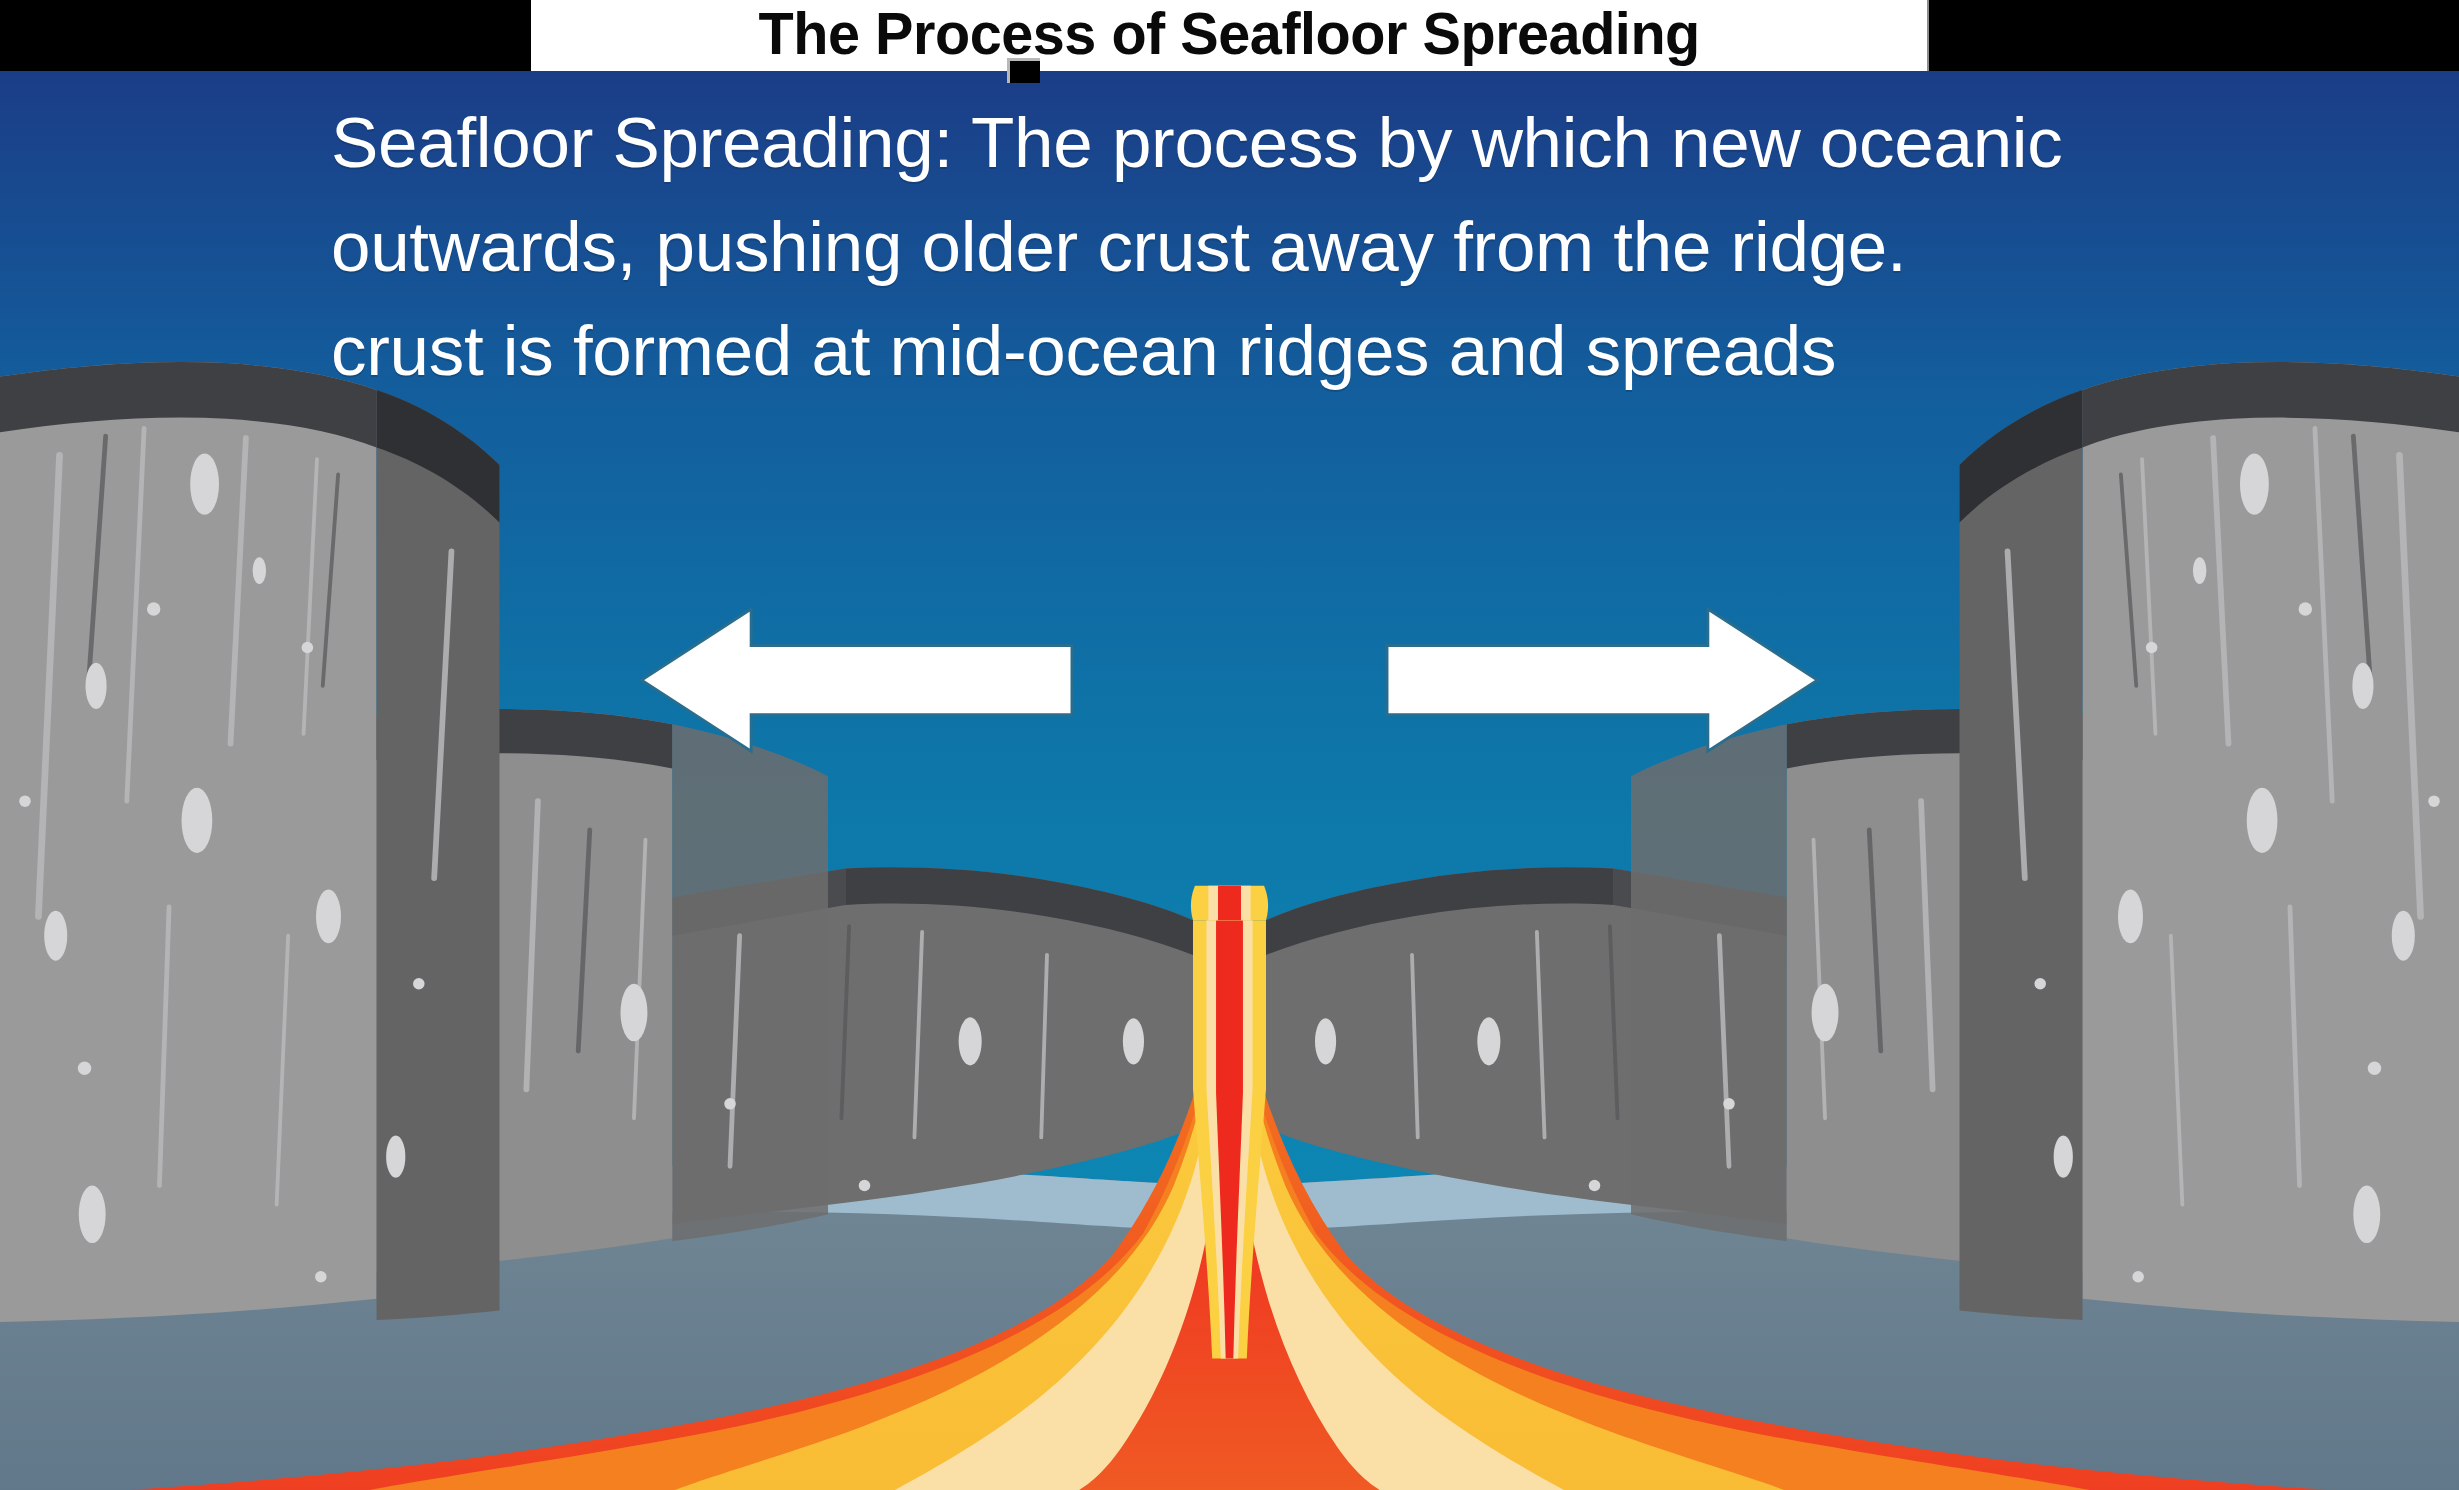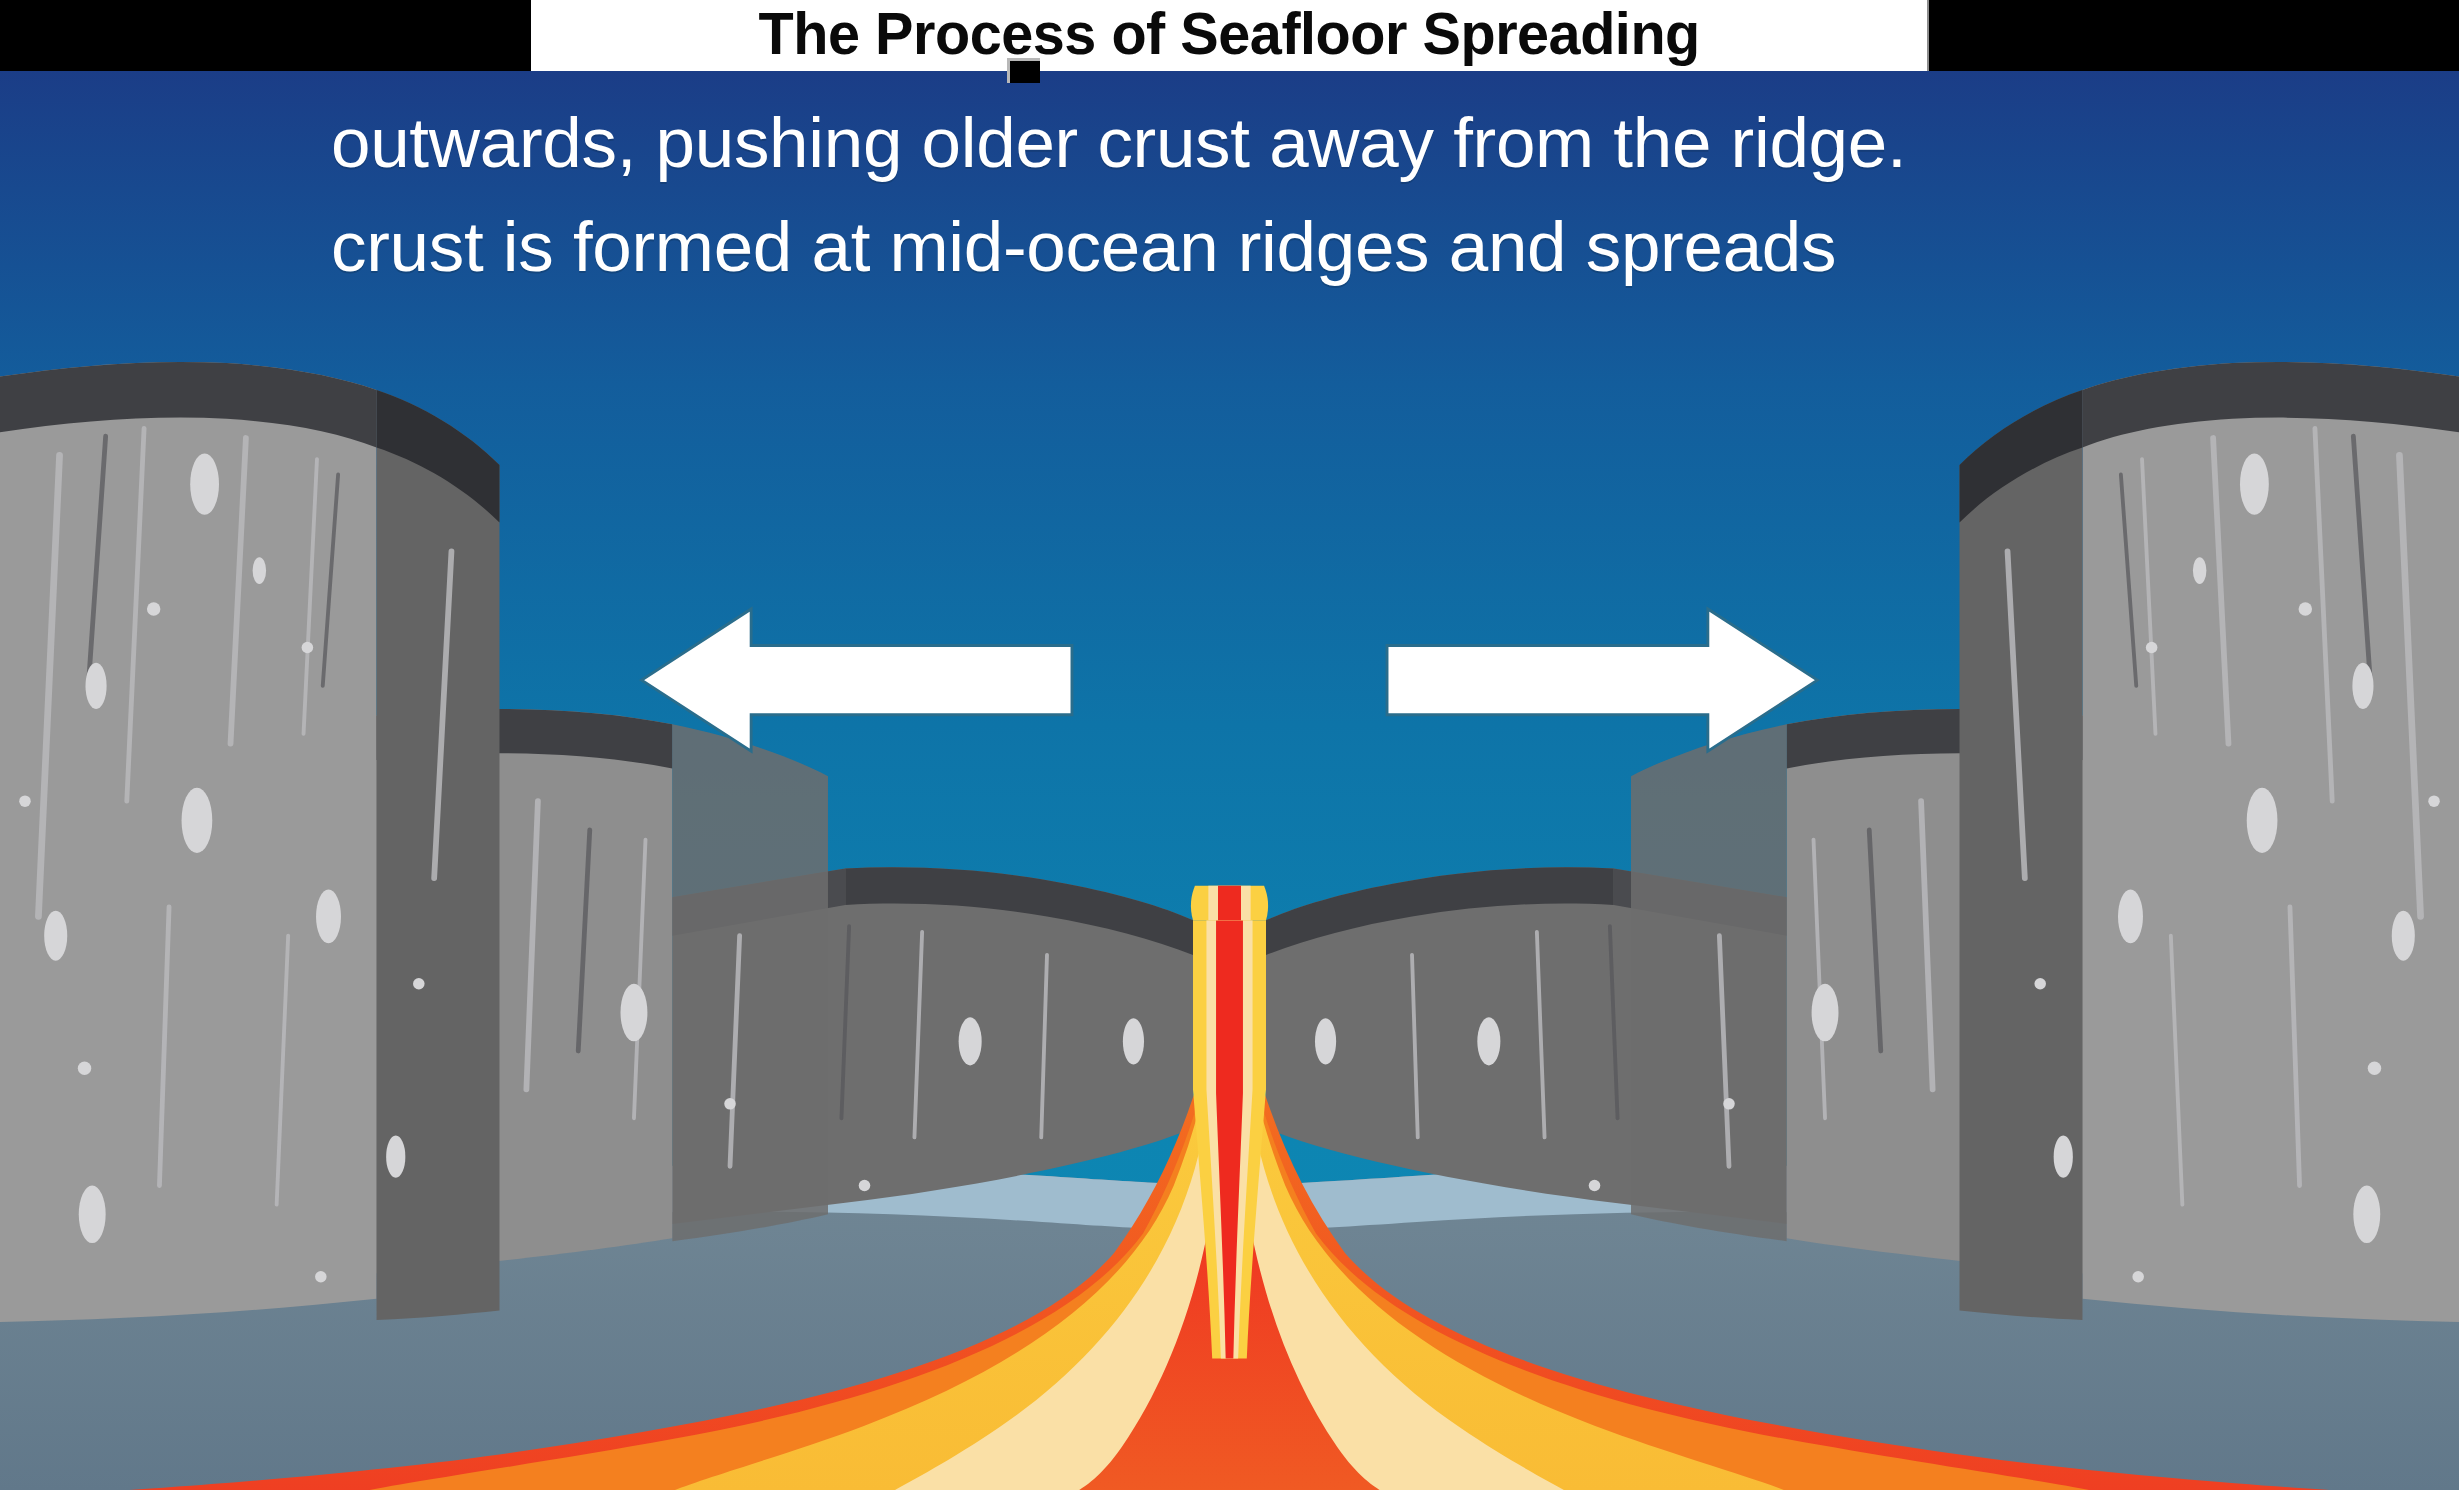--- a/index.html
+++ b/index.html
@@ -316,20 +316,21 @@
       <g>
         <path d="M668,634 L782,560 L782,598 L1116,598 L1116,670 L782,670 L782,708 Z" fill="#ffffff" stroke="#2a6d8c" stroke-width="3"></path>
       </g>
       <g>
         <path d="M1892,634 L1778,560 L1778,598 L1444,598 L1444,670 L1778,670 L1778,708 Z" fill="#ffffff" stroke="#2a6d8c" stroke-width="3"></path>
       </g>
     </svg>
   </div>
 
   <div class="desc">
+    <span class="ln">Seafloor Spreading: The process by which new oceanic</span>
     <span class="ln">outwards, pushing older crust away from the ridge.</span>
     <span class="ln">crust is formed at mid-ocean ridges and spreads</span>
   </div>
 
   <div class="titlebar">
     <div class="title-box">
       <div class="title-text">The Process of Seafloor Spreading</div>
     </div>
   </div>
   <div class="title-marker"></div>

